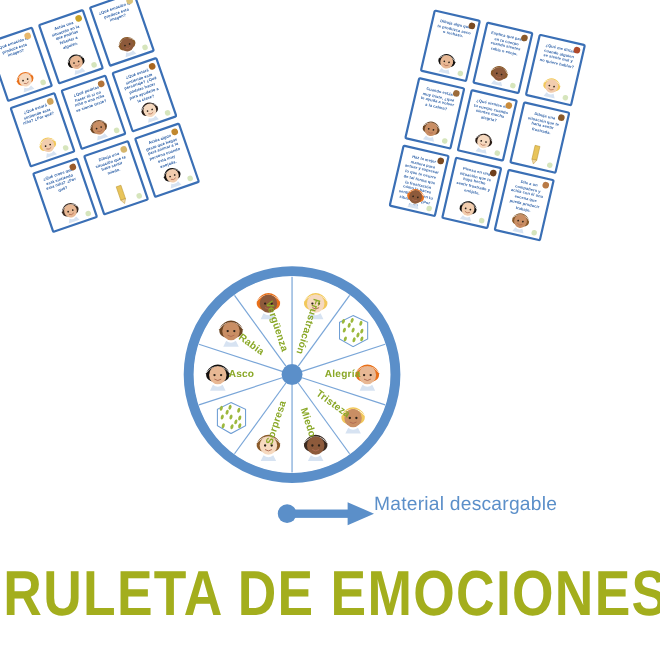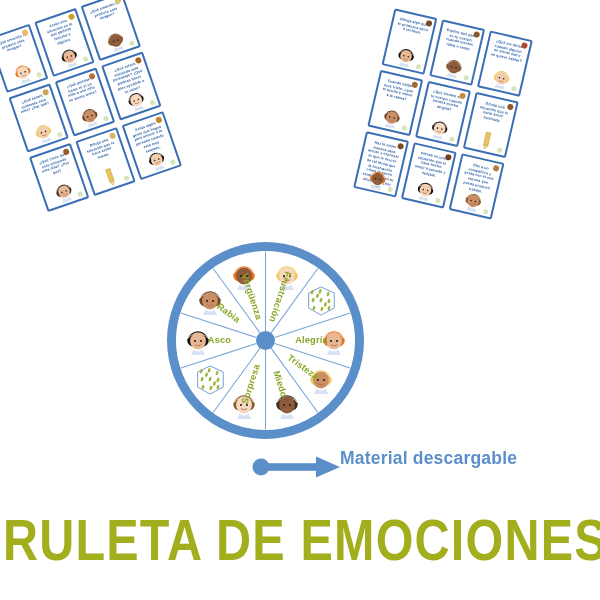--- a/index.html
+++ b/index.html
@@ -65,21 +65,21 @@
     font-family:"Liberation Sans",sans-serif;
     font-size:9.2px;font-weight:700;fill:#8aa827;
     letter-spacing:.2px;
   }
 
   
   #cta{position:absolute;left:252px;top:448px;width:340px;height:40px;}
   #arrow-svg{position:absolute;left:0;top:6px;width:100px;height:26px;}
   #cta-text{
     position:absolute;left:88px;top:0px;
-    font-size:17.5px;font-weight:700;color:#5b8fc9;
+    font-size:17.5px;font-weight:400;color:#5b8fc9;
     letter-spacing:.2px;white-space:nowrap;
     font-family:"Liberation Sans",sans-serif;
   }
 
   
   #title{
     position:absolute;left:0;right:0;top:512px;
     text-align:center;
     font-family:"Liberation Sans",sans-serif;
     font-weight:700;

